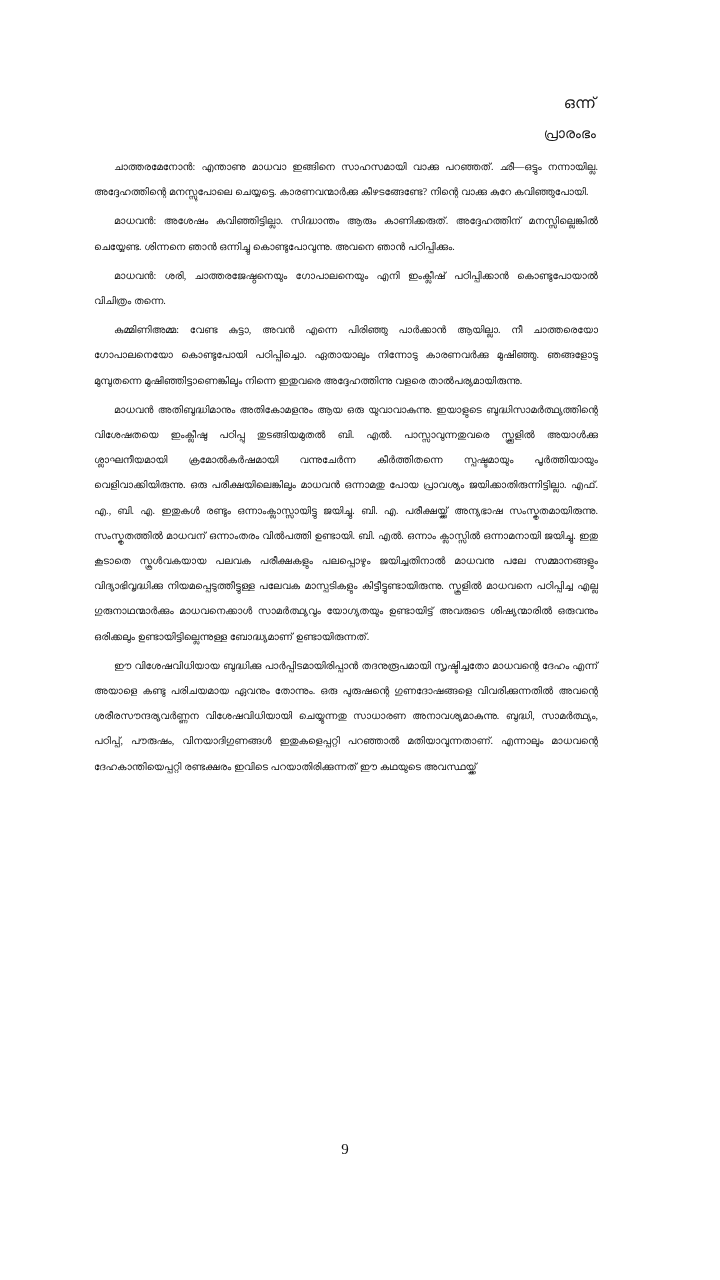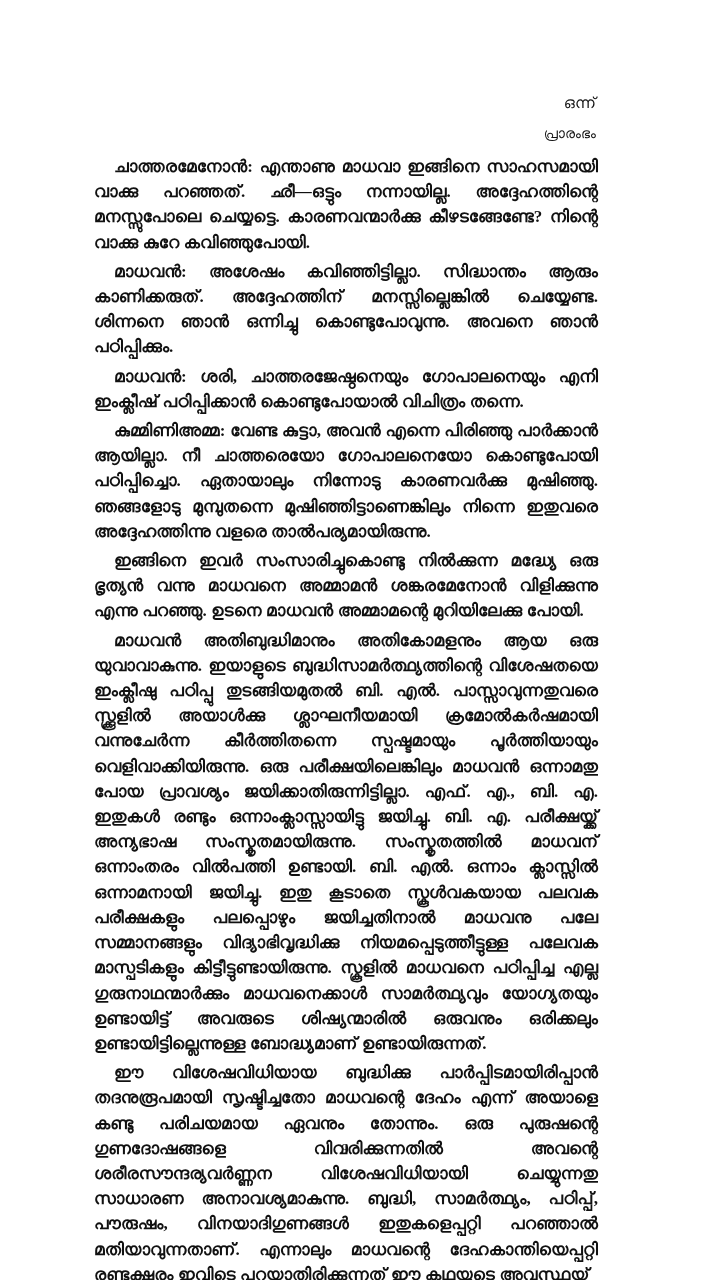--- a/index.html
+++ b/index.html
@@ -45,26 +45,25 @@
 
   
   .body-text {
     margin-top: 5px;
   }
   .para {
     margin: 0 0 0 0;
     text-align: justify;
     text-justify: inter-word;
     text-indent: 20px;
-    font-size: 17px;
+    font-size: 10px;
     line-height: 25.2px;
     letter-spacing: 0.05px;
     word-spacing: 0.2px;
     hyphens: none;
-    font-weight: bold;
   }
   .para + .para {
     margin-top: 4px;
   }
   
 
   
   .page-footer {
     position: absolute;
     left: 0;
@@ -86,21 +85,20 @@
   <div class="chapter-head">
     <div class="chapter-number">ഒന്ന്</div>
     <div class="chapter-title">പ്രാരംഭം</div>
   </div>
 
   <div class="body-text">
     <p class="para">ചാത്തരമേനോൻ: എന്താണു മാധവാ ഇങ്ങിനെ സാഹസമായി വാക്കു പറഞ്ഞത്. ഛീ—ഒട്ടും നന്നായില്ല. അദ്ദേഹത്തിന്റെ മനസ്സുപോലെ ചെയ്യട്ടെ. കാരണവന്മാർക്കു കീഴടങ്ങേണ്ടേ? നിന്റെ വാക്കു കുറേ കവിഞ്ഞുപോയി.</p>
     <p class="para">മാധവൻ: അശേഷം കവിഞ്ഞിട്ടില്ലാ. സിദ്ധാന്തം ആരും കാണിക്കരുത്. അദ്ദേഹത്തിന് മനസ്സില്ലെങ്കിൽ ചെയ്യേണ്ട. ശിന്നനെ ഞാൻ ഒന്നിച്ചു കൊണ്ടുപോവുന്നു. അവനെ ഞാൻ പഠിപ്പിക്കും.</p>
     <p class="para">മാധവൻ: ശരി, ചാത്തരജേഷ്ഠനെയും ഗോപാലനെയും എനി ഇംക്ലീഷ് പഠിപ്പിക്കാൻ കൊണ്ടുപോയാൽ വിചിത്രം തന്നെ.</p>
     <p class="para">കുമ്മിണിഅമ്മ: വേണ്ട കുട്ടാ, അവൻ എന്നെ പിരിഞ്ഞു പാർക്കാൻ ആയില്ലാ. നീ ചാത്തരെയോ ഗോപാലനെയോ കൊണ്ടുപോയി പഠിപ്പിച്ചൊ. ഏതായാലും നിന്നോടു കാരണവർക്കു മുഷിഞ്ഞു. ഞങ്ങളോടു മുമ്പുതന്നെ മുഷിഞ്ഞിട്ടാണെങ്കിലും നിന്നെ ഇതുവരെ അദ്ദേഹത്തിന്നു വളരെ താൽപര്യമായിരുന്നു.</p>
-    <p class="para">ഇങ്ങിനെ ഇവർ സംസാരിച്ചുകൊണ്ടു നിൽക്കുന്ന മദ്ധ്യേ ഒരു ഭൃത്യൻ വന്നു മാധവനെ അമ്മാമൻ ശങ്കരമേനോൻ വിളിക്കുന്നു എന്നു പറഞ്ഞു. ഉടനെ മാധവൻ അമ്മാമന്റെ മുറിയിലേക്കു പോയി.</p>
     <p class="para">മാധവൻ അതിബുദ്ധിമാനും അതികോമളനും ആയ ഒരു യുവാവാകുന്നു. ഇയാളുടെ ബുദ്ധിസാമർത്ഥ്യത്തിന്റെ വിശേഷതയെ ഇംക്ലീഷു പഠിപ്പു തുടങ്ങിയമുതൽ ബി. എൽ. പാസ്സാവുന്നതുവരെ സ്ക്കൂളിൽ അയാൾക്കു ശ്ലാഘനീയമായി ക്രമോൽകർഷമായി വന്നുചേർന്ന കീർത്തിതന്നെ സ്പഷ്ടമായും പൂർത്തിയായും വെളിവാക്കിയിരുന്നു. ഒരു പരീക്ഷയിലെങ്കിലും മാധവൻ ഒന്നാമതു പോയ പ്രാവശ്യം ജയിക്കാതിരുന്നിട്ടില്ലാ. എഫ്. എ., ബി. എ. ഇതുകൾ രണ്ടും ഒന്നാംക്ലാസ്സായിട്ടു ജയിച്ചു. ബി. എ. പരീക്ഷയ്ക്ക് അന്യഭാഷ സംസ്കൃതമായിരുന്നു. സംസ്കൃതത്തിൽ മാധവന് ഒന്നാംതരം വിൽപത്തി ഉണ്ടായി. ബി. എൽ. ഒന്നാം ക്ലാസ്സിൽ ഒന്നാമനായി ജയിച്ചു. ഇതു കൂടാതെ സ്കൂൾവകയായ പലവക പരീക്ഷകളും പലപ്പൊഴും ജയിച്ചതിനാൽ മാധവനു പലേ സമ്മാനങ്ങളും വിദ്യാഭിവൃദ്ധിക്കു നിയമപ്പെടുത്തീട്ടുള്ള പലേവക മാസ്പടികളും കിട്ടീട്ടുണ്ടായിരുന്നു. സ്കൂളിൽ മാധവനെ പഠിപ്പിച്ച എല്ല ഗുരുനാഥന്മാർക്കും മാധവനെക്കാൾ സാമർത്ഥ്യവും യോഗ്യതയും ഉണ്ടായിട്ട് അവരുടെ ശിഷ്യന്മാരിൽ ഒരുവനും ഒരിക്കലും ഉണ്ടായിട്ടില്ലെന്നുള്ള ബോദ്ധ്യമാണ് ഉണ്ടായിരുന്നത്.</p>
     <p class="para">ഈ വിശേഷവിധിയായ ബുദ്ധിക്കു പാർപ്പിടമായിരിപ്പാൻ തദനുരൂപമായി സൃഷ്ടിച്ചതോ മാധവന്റെ ദേഹം എന്ന് അയാളെ കണ്ടു പരിചയമായ ഏവനും തോന്നും. ഒരു പുരുഷന്റെ ഗുണദോഷങ്ങളെ വിവരിക്കുന്നതിൽ അവന്റെ ശരീരസൗന്ദര്യവർണ്ണന വിശേഷവിധിയായി ചെയ്യുന്നതു സാധാരണ അനാവശ്യമാകുന്നു. ബുദ്ധി, സാമർത്ഥ്യം, പഠിപ്പ്, പൗരുഷം, വിനയാദിഗുണങ്ങൾ ഇതുകളെപ്പറ്റി പറഞ്ഞാൽ മതിയാവുന്നതാണ്. എന്നാലും മാധവന്റെ ദേഹകാന്തിയെപ്പറ്റി രണ്ടക്ഷരം ഇവിടെ പറയാതിരിക്കുന്നത് ഈ കഥയുടെ അവസ്ഥയ്ക്ക്</p>
   </div>
 
   <div class="page-footer">
     <span class="folio">9</span>
   </div>
 
 </div>
 

